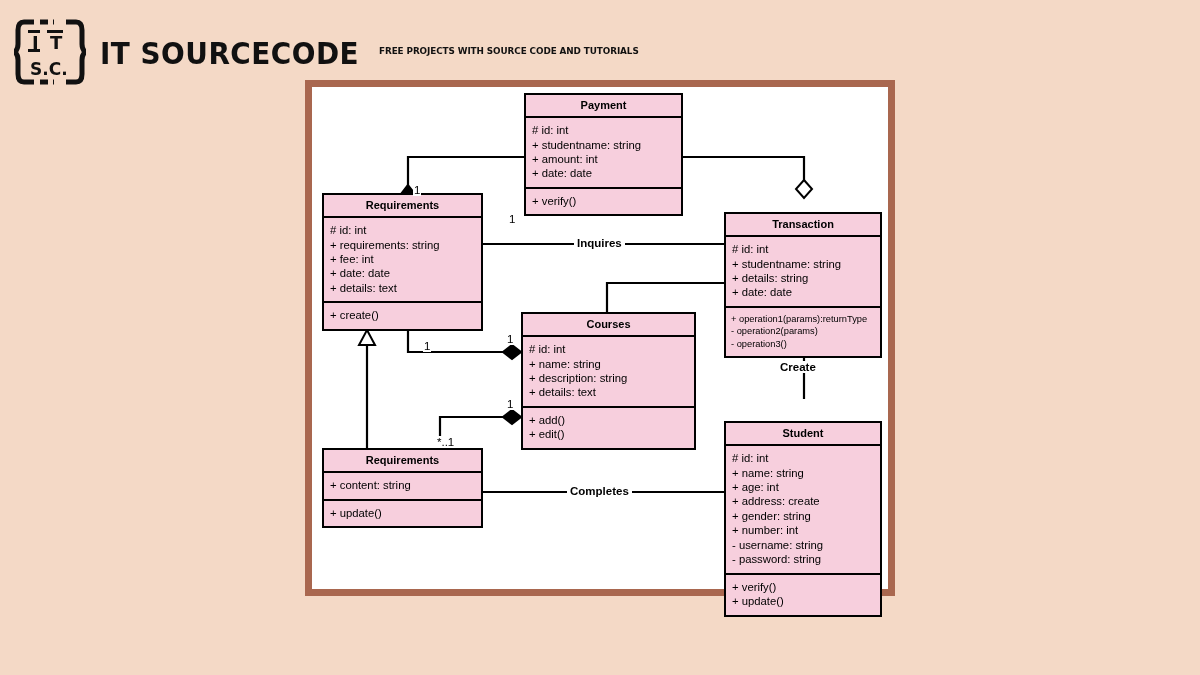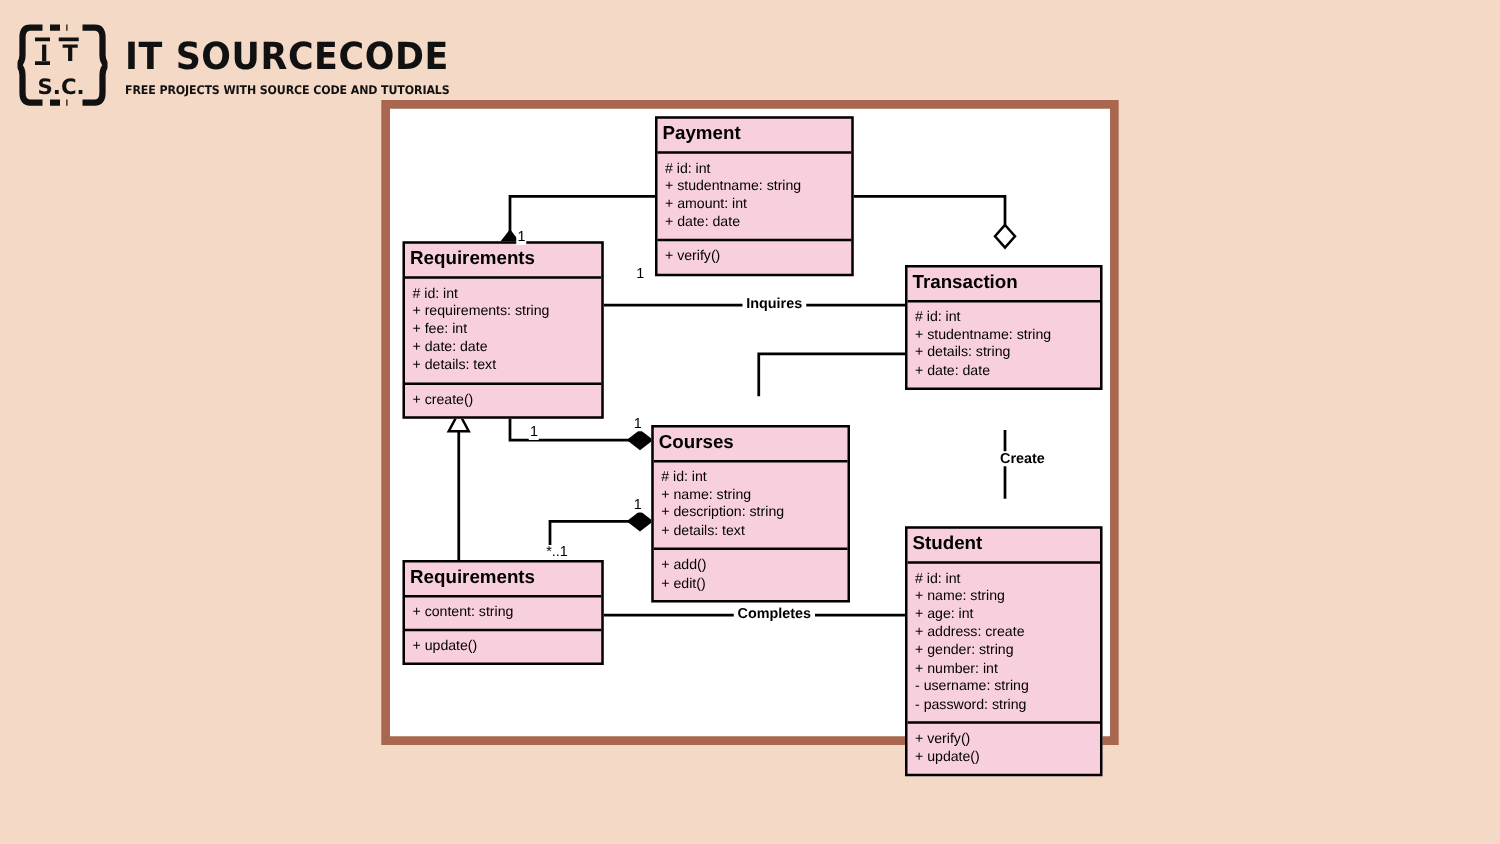--- a/index.html
+++ b/index.html
@@ -24,21 +24,21 @@
     align-items: center;
     gap: 14px;
   }
   #brand-mark {
     width: 72px;
     height: 68px;
     position: relative;
   }
   #brand-text {
     display: flex;
-    flex-direction: column;
+    flex-direction: row;
     padding-top: 4px;
   }
   #brand-title {
     font-family: "DejaVu Sans", sans-serif;
     font-weight: bold;
     font-size: 30px;
     letter-spacing: 0.5px;
     color: #111;
     line-height: 1;
     transform: scaleX(0.93);
@@ -82,22 +82,23 @@
 
   
   .uml-class {
     position: absolute;
     background: #f7cfdd;
     border: 2px solid #000;
     box-sizing: border-box;
     z-index: 3;
   }
   .uml-name {
+    text-align: center;
     font-weight: bold;
-    font-size: 15px;
+    font-size: 11px;
     color: #000;
     padding: 4px 4px 5px;
     border-bottom: 2px solid #000;
     line-height: 1.1;
   }
   .uml-compartment {
     padding: 5px 5px 6px 6px;
     font-size: 11.3px;
     color: #000;
     line-height: 1.28;
@@ -117,21 +118,20 @@
   
   .edge-label {
     position: absolute;
     font-size: 11.5px;
     font-weight: bold;
     color: #000;
     background: #ffffff;
     padding: 0 3px;
     white-space: nowrap;
     z-index: 4;
-    margin-left: 20px;
   }
   .mult-label {
     position: absolute;
     font-size: 11.5px;
     color: #000;
     background: #ffffff;
     padding: 0 1px;
     white-space: nowrap;
     z-index: 4;
   }
@@ -240,23 +240,28 @@
     </div>
 
     <div class="uml-class" id="class-transaction" style="left:412px; top:105px; width:158px;margin-top:20px;">
       <div class="uml-name">Transaction</div>
       <div class="uml-compartment">
         <div class="uml-row"># id: int</div>
         <div class="uml-row">+ studentname: string</div>
         <div class="uml-row">+ details: string</div>
         <div class="uml-row">+ date: date</div>
       </div>
-    </div>
-
-    <div class="uml-class" id="class-courses" style="left:209px; top:225px; width:159px;margin-top:28px;">
+      <div class="uml-compartment small">
+        <div class="uml-row">+ operation1(params):returnType</div>
+        <div class="uml-row">- operation2(params)</div>
+        <div class="uml-row">- operation3()</div>
+      </div>
+    </div>
+
+    <div class="uml-class" id="class-courses" style="left:209px; top:225px; width:175px;">
       <div class="uml-name">Courses</div>
       <div class="uml-compartment">
         <div class="uml-row"># id: int</div>
         <div class="uml-row">+ name: string</div>
         <div class="uml-row">+ description: string</div>
         <div class="uml-row">+ details: text</div>
       </div>
       <div class="uml-compartment">
         <div class="uml-row">+ add()</div>
         <div class="uml-row">+ edit()</div>

